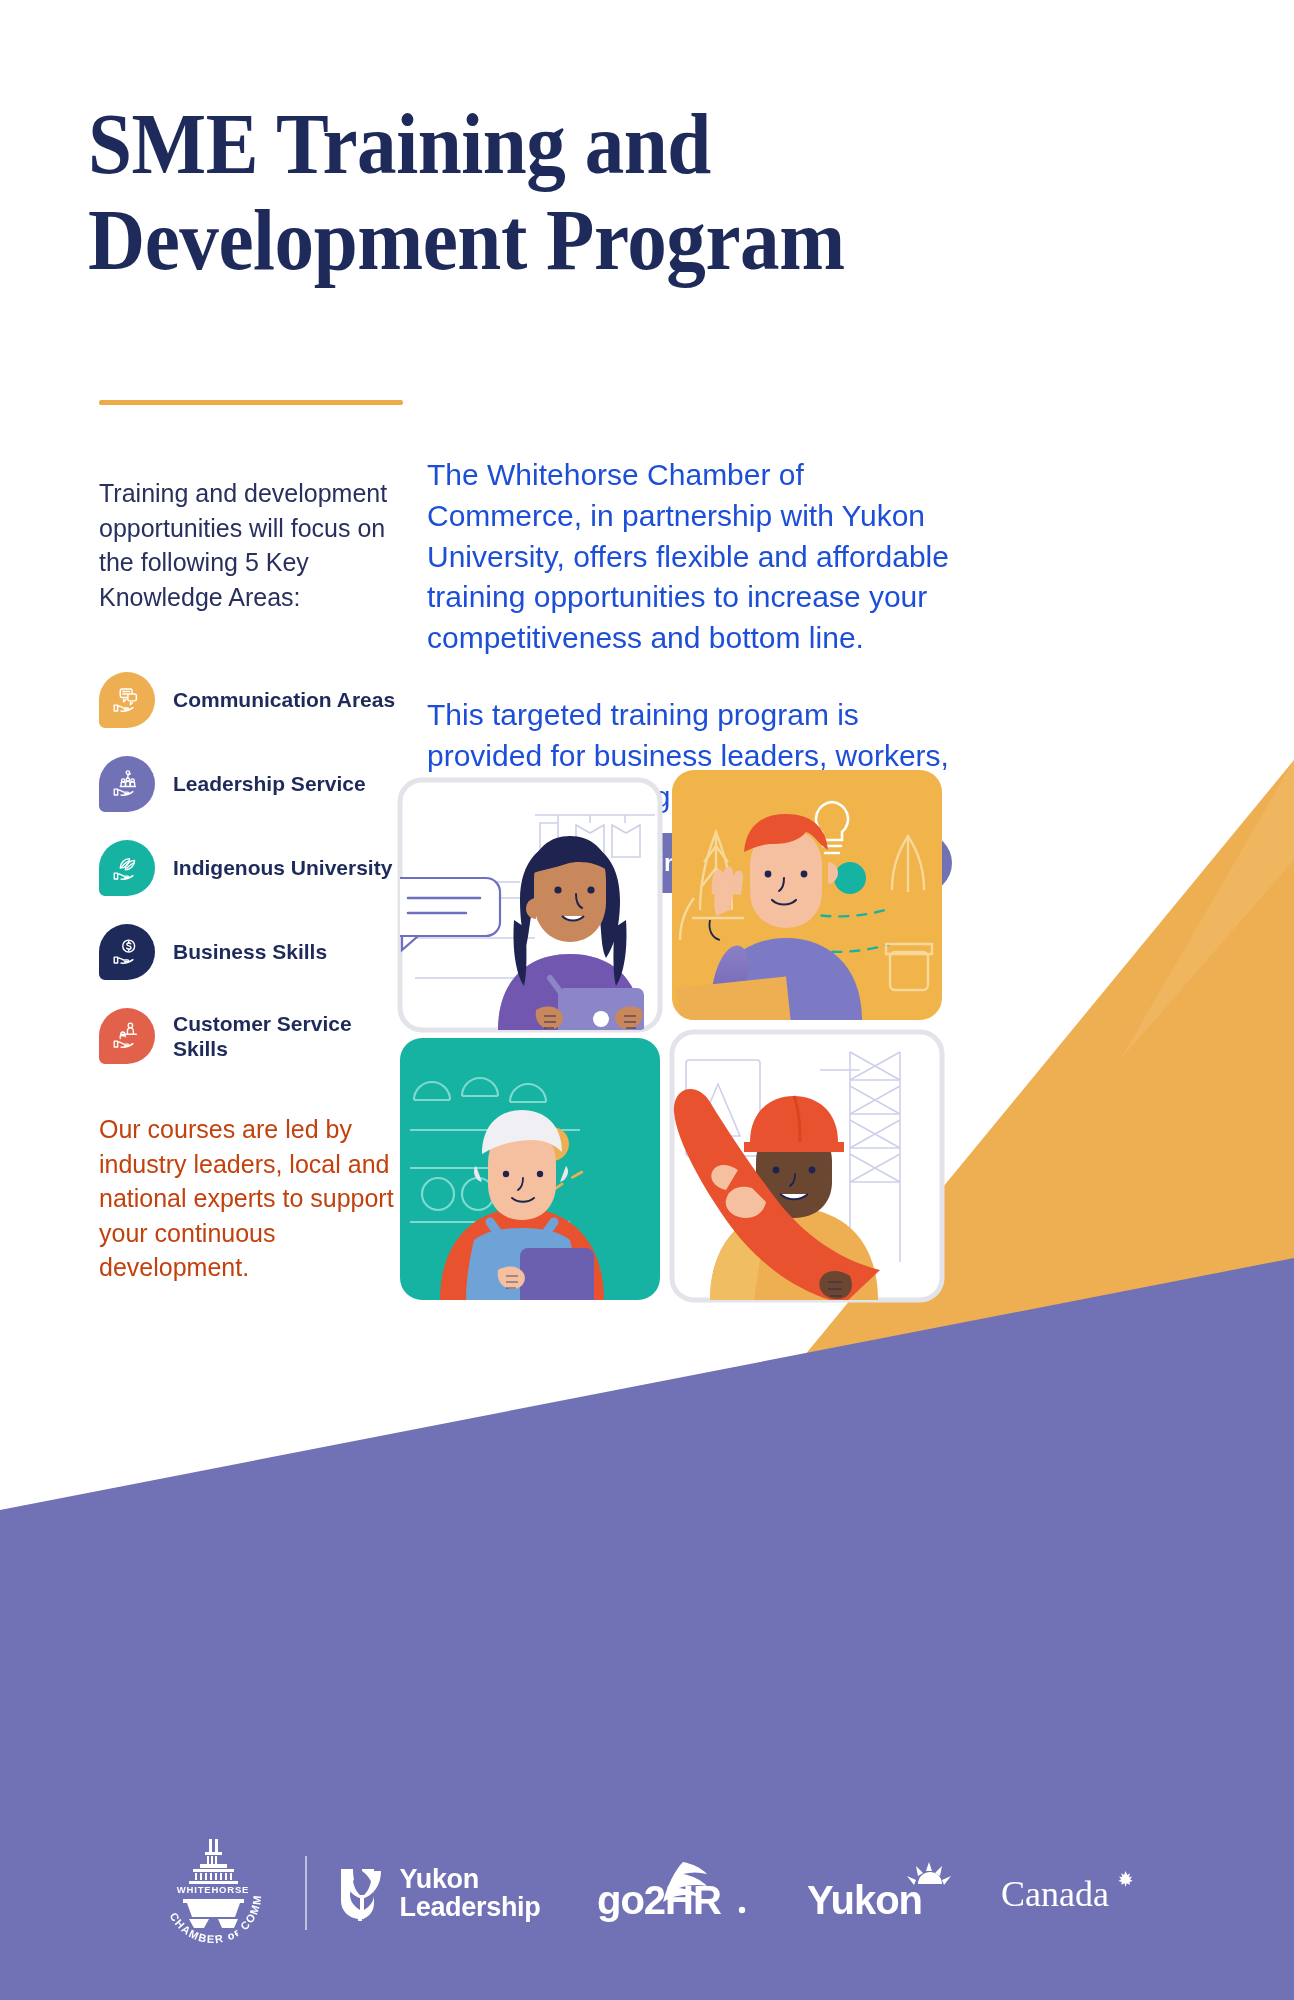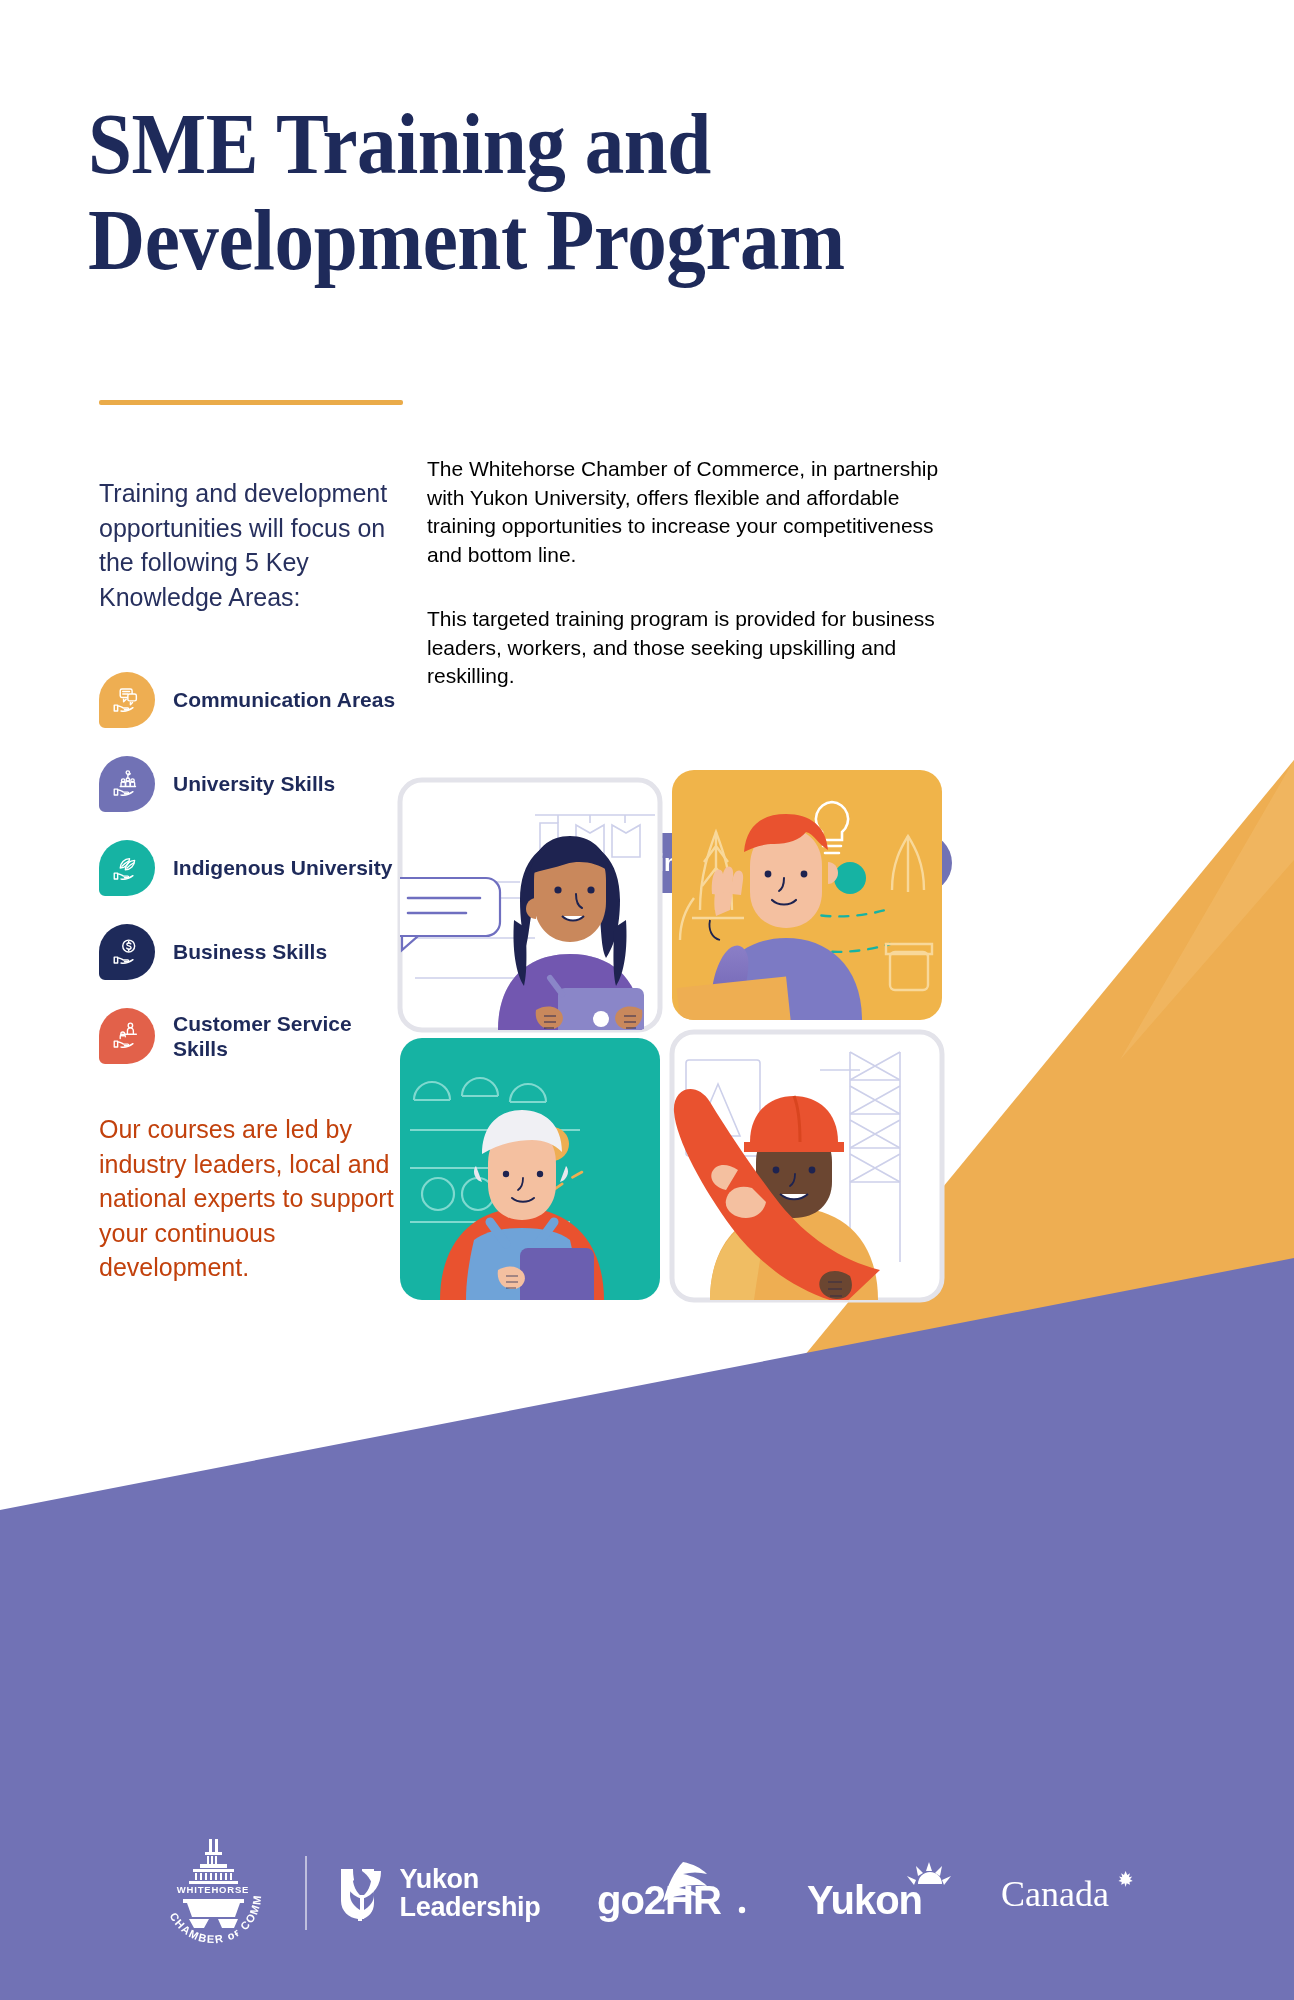--- a/index.html
+++ b/index.html
@@ -57,21 +57,21 @@
   .kka-label{
     font-size:21px; font-weight:700; color:#1e2a5a; line-height:1.2;
   }
   .closing{
     margin-top:46px; font-size:25px; line-height:1.38; color:#c2410c;
   }
 
   
   .right-col{ position:absolute; left:427px; top:455px; width:540px; }
   .para{
-    font-size:21px; line-height:1.36; color:#000000; margin-bottom:36px;
+    font-size:30px; line-height:1.36; color:#1d4ed8; margin-bottom:36px;
   }
   .banner{
     position:absolute; left:427px; top:833px;
     width:525px; height:60px;
     background:#7172b5;
     border-radius:32px;
     display:flex; align-items:center; justify-content:center;
     gap:9px;
     white-space:nowrap;
   }
@@ -145,21 +145,21 @@
             <circle cx="15.5" cy="16" r="2"></circle>
             <circle cx="21" cy="15" r="2"></circle>
             <circle cx="26.5" cy="16" r="2"></circle>
             <path d="M13 22v-2.5a2.5 2.5 0 015 0V22M18.5 22v-3a2.5 2.5 0 015 0v3M24 22v-2.5a2.5 2.5 0 015 0V22"></path>
             <path d="M12 23h18"></path>
             <path d="M5 26h4v7H5z"></path>
             <path d="M10 27c2 0 4 1.5 6 2.5h5c1.2 0 1.2 2 0 2h-4"></path>
             <path d="M13 33c5 1 10-1 14-4"></path>
           </svg>
         </span>
-        <span class="kka-label">University Skills</span>
+        <span class="kka-label">Leadership Service</span>
       </div>
 
       <div class="kka">
         <span class="kka-icon" style="background:#16b3a3">
           <svg viewBox="0 0 40 40" fill="none" stroke="#fff" stroke-width="1.6" stroke-linecap="round" stroke-linejoin="round">
             <path d="M12 20c0-6 5-11 11-11 0 6-5 11-11 11z"></path>
             <path d="M18 22c0-6 5-11 11-11 0 6-5 11-11 11z"></path>
             <path d="M14 18c3-3 6-5 8-6M20 20c3-3 6-5 8-6"></path>
             <path d="M5 26h4v7H5z"></path>
             <path d="M10 27c2 0 4 1.5 6 2.5h5c1.2 0 1.2 2 0 2h-4"></path>

